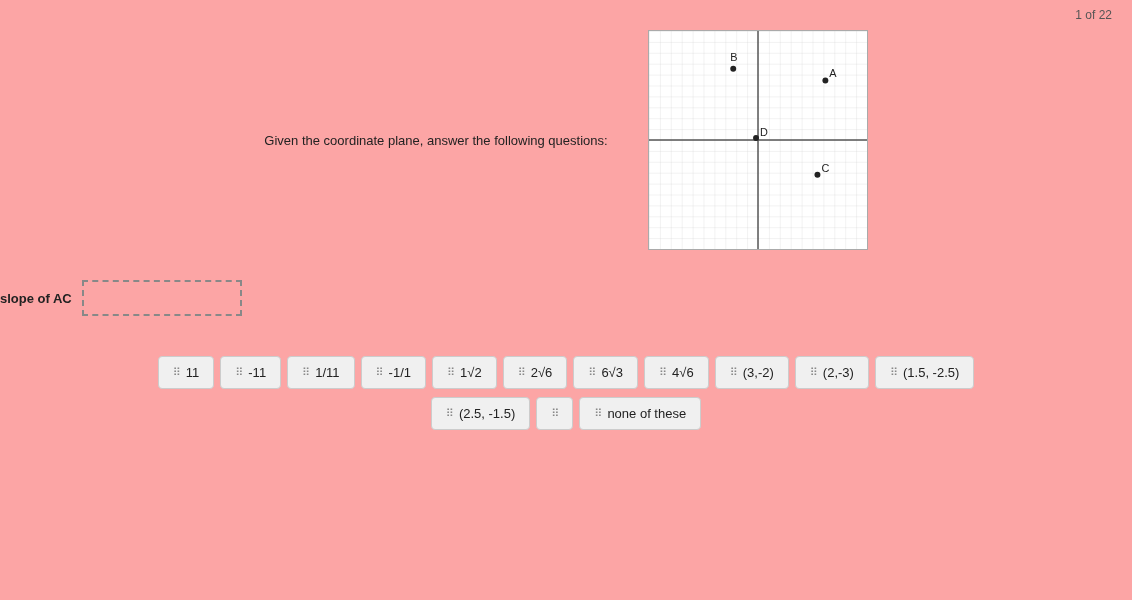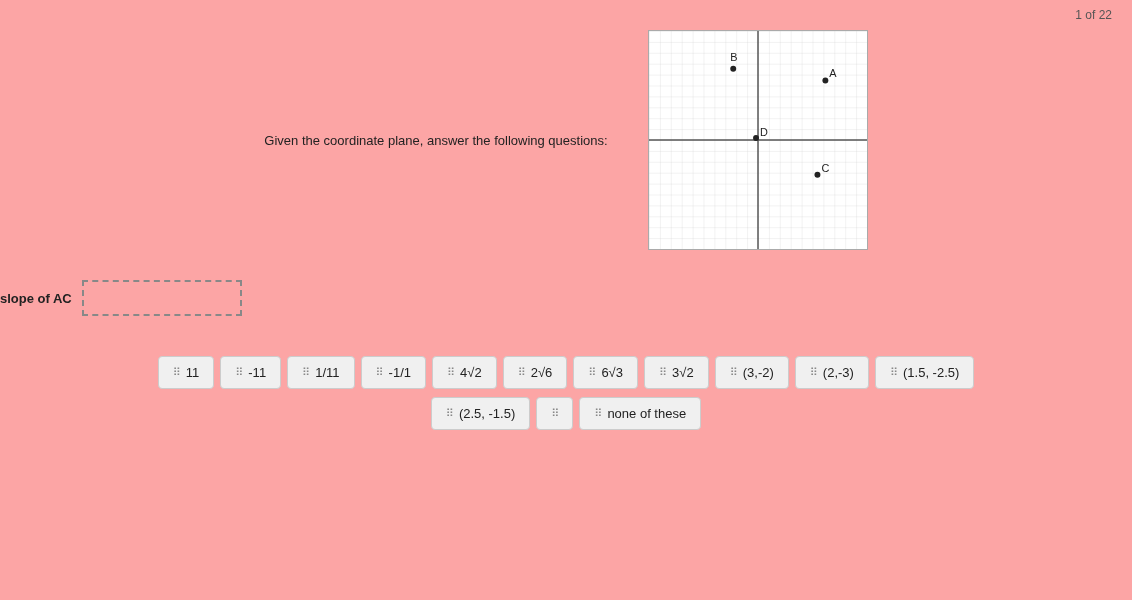--- a/index.html
+++ b/index.html
@@ -193,33 +193,33 @@
     <div class="choice-chip">
       <span class="drag-dots">⠿</span>
       <span>1/11</span>
     </div>
     <div class="choice-chip">
       <span class="drag-dots">⠿</span>
       <span>-1/1</span>
     </div>
     <div class="choice-chip">
       <span class="drag-dots">⠿</span>
-      <span>4√2</span>
+      <span>1√2</span>
     </div>
     <div class="choice-chip">
       <span class="drag-dots">⠿</span>
       <span>2√6</span>
     </div>
     <div class="choice-chip">
       <span class="drag-dots">⠿</span>
       <span>6√3</span>
     </div>
     <div class="choice-chip">
       <span class="drag-dots">⠿</span>
-      <span>3√2</span>
+      <span>4√6</span>
     </div>
     <div class="choice-chip">
       <span class="drag-dots">⠿</span>
       <span>(3,-2)</span>
     </div>
     <div class="choice-chip">
       <span class="drag-dots">⠿</span>
       <span>(2,-3)</span>
     </div>
     <div class="choice-chip">

